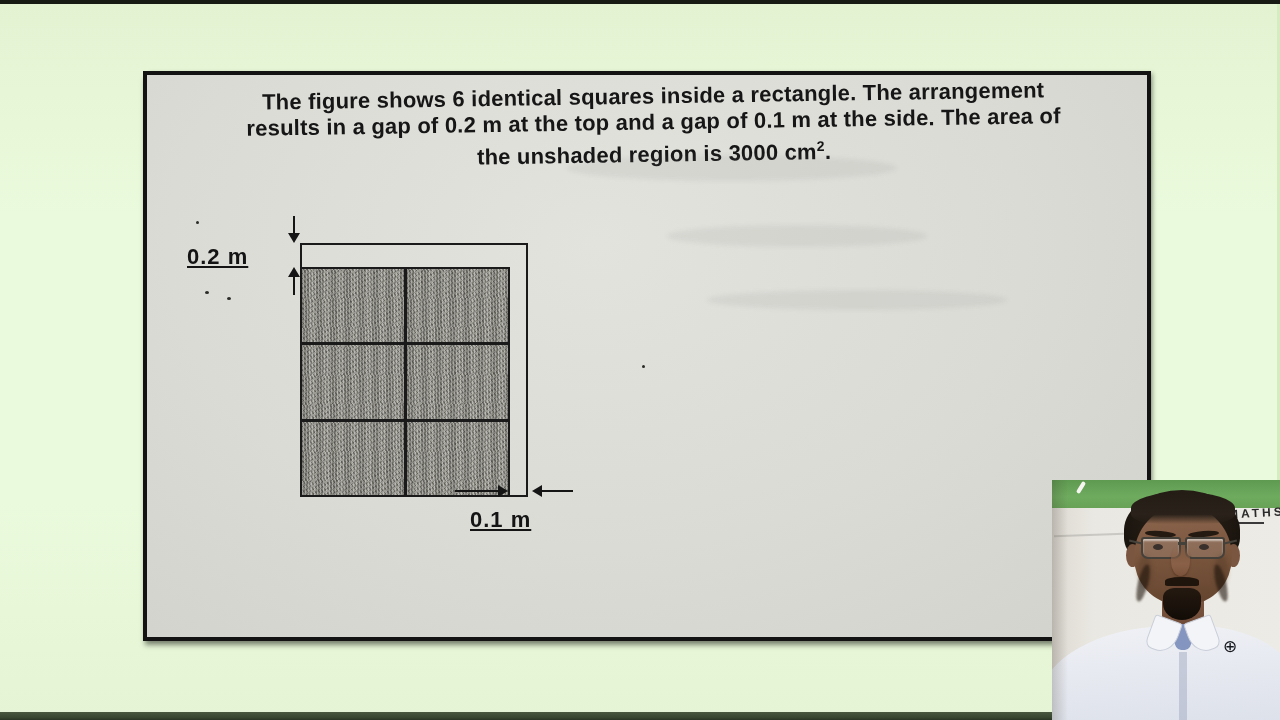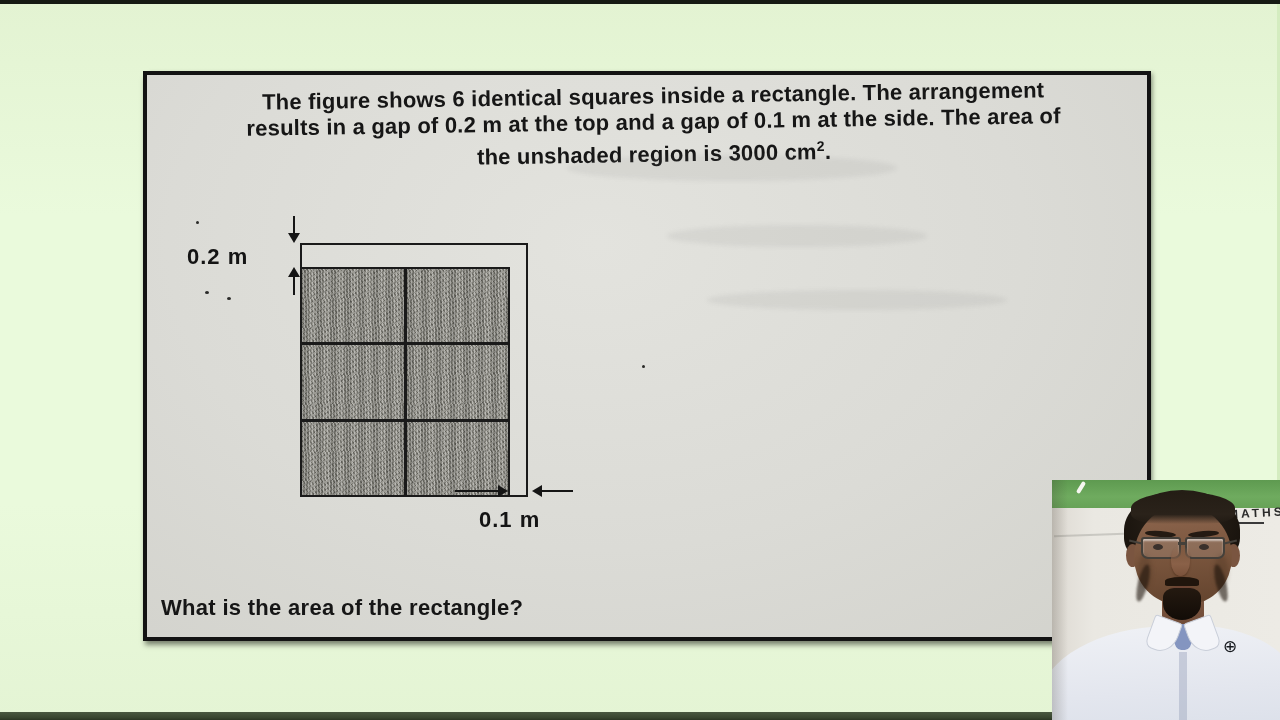--- a/index.html
+++ b/index.html
@@ -43,21 +43,21 @@
   .arrow-shaft-v{position:absolute;width:2px;background:#151515;}
   .arrow-shaft-h{position:absolute;height:2px;background:#151515;}
   .arrow-head-down{position:absolute;width:0;height:0;
       border-left:6px solid transparent;border-right:6px solid transparent;border-top:10px solid #151515;}
   .arrow-head-up{position:absolute;width:0;height:0;
       border-left:6px solid transparent;border-right:6px solid transparent;border-bottom:10px solid #151515;}
   .arrow-head-right{position:absolute;width:0;height:0;
       border-top:6px solid transparent;border-bottom:6px solid transparent;border-left:10px solid #151515;}
   .arrow-head-left{position:absolute;width:0;height:0;
       border-top:6px solid transparent;border-bottom:6px solid transparent;border-right:10px solid #151515;}
-  .gap-label{position:absolute;font-size:22px;font-weight:700;color:#141414;letter-spacing:1px;}
+  .gap-label{position:absolute;font-size:22px;font-weight:700;color:#141414;letter-spacing:1px;text-decoration:underline;}
 
   
   .webcam{position:absolute;left:1052px;top:480px;width:228px;height:240px;overflow:hidden;
           background:linear-gradient(90deg,#ddd9d2 0%,#eae8e2 18%,#edebe5 100%);z-index:5;}
   .wb-band{position:absolute;left:0;top:0;width:228px;height:28px;
            background:linear-gradient(180deg,#5e9a50,#6fab5f 60%,#67a257);}
   .wb-marker{position:absolute;left:27px;top:1px;width:4px;height:13px;background:#f6f6f0;
              transform:rotate(32deg);border-radius:2px;}
   .wb-shadow-left{position:absolute;left:0;top:0;width:16px;height:240px;
                   background:linear-gradient(90deg,rgba(60,55,45,.22),rgba(0,0,0,0));}
@@ -144,24 +144,23 @@
       <div class="arrow-shaft-v" style="left:146px;top:141px;height:18px;"></div>
       <div class="arrow-head-down" style="left:141px;top:158px;"></div>
       <div class="arrow-head-up" style="left:141px;top:192px;"></div>
       <div class="arrow-shaft-v" style="left:146px;top:202px;height:18px;"></div>
       <div class="gap-label" style="left:40px;top:169px;">0.2 m</div>
 
       <div class="arrow-shaft-h" style="left:308px;top:415px;width:44px;"></div>
       <div class="arrow-head-right" style="left:351px;top:410px;"></div>
       <div class="arrow-head-left" style="left:385px;top:410px;"></div>
       <div class="arrow-shaft-h" style="left:394px;top:415px;width:32px;"></div>
-      <div class="gap-label" style="left:332px;top:432px;">0.1 m</div>
+      <div class="gap-label" style="left:323px;top:432px;">0.1 m</div>
     </div>
 
-    <div class="question-text">What is the area of the rectangle?</div>
 
     <div class="speck" style="left:58px;top:216px;width:4px;height:3px;"></div>
     <div class="speck" style="left:80px;top:222px;width:4px;height:3px;"></div>
     <div class="speck" style="left:49px;top:146px;width:3px;height:3px;"></div>
     <div class="speck" style="left:495px;top:290px;width:3px;height:3px;"></div>
     <div class="smudge" style="left:420px;top:80px;width:330px;height:26px;"></div>
     <div class="smudge" style="left:520px;top:150px;width:260px;height:22px;"></div>
     <div class="smudge" style="left:560px;top:215px;width:300px;height:20px;"></div>
   </div>
 

